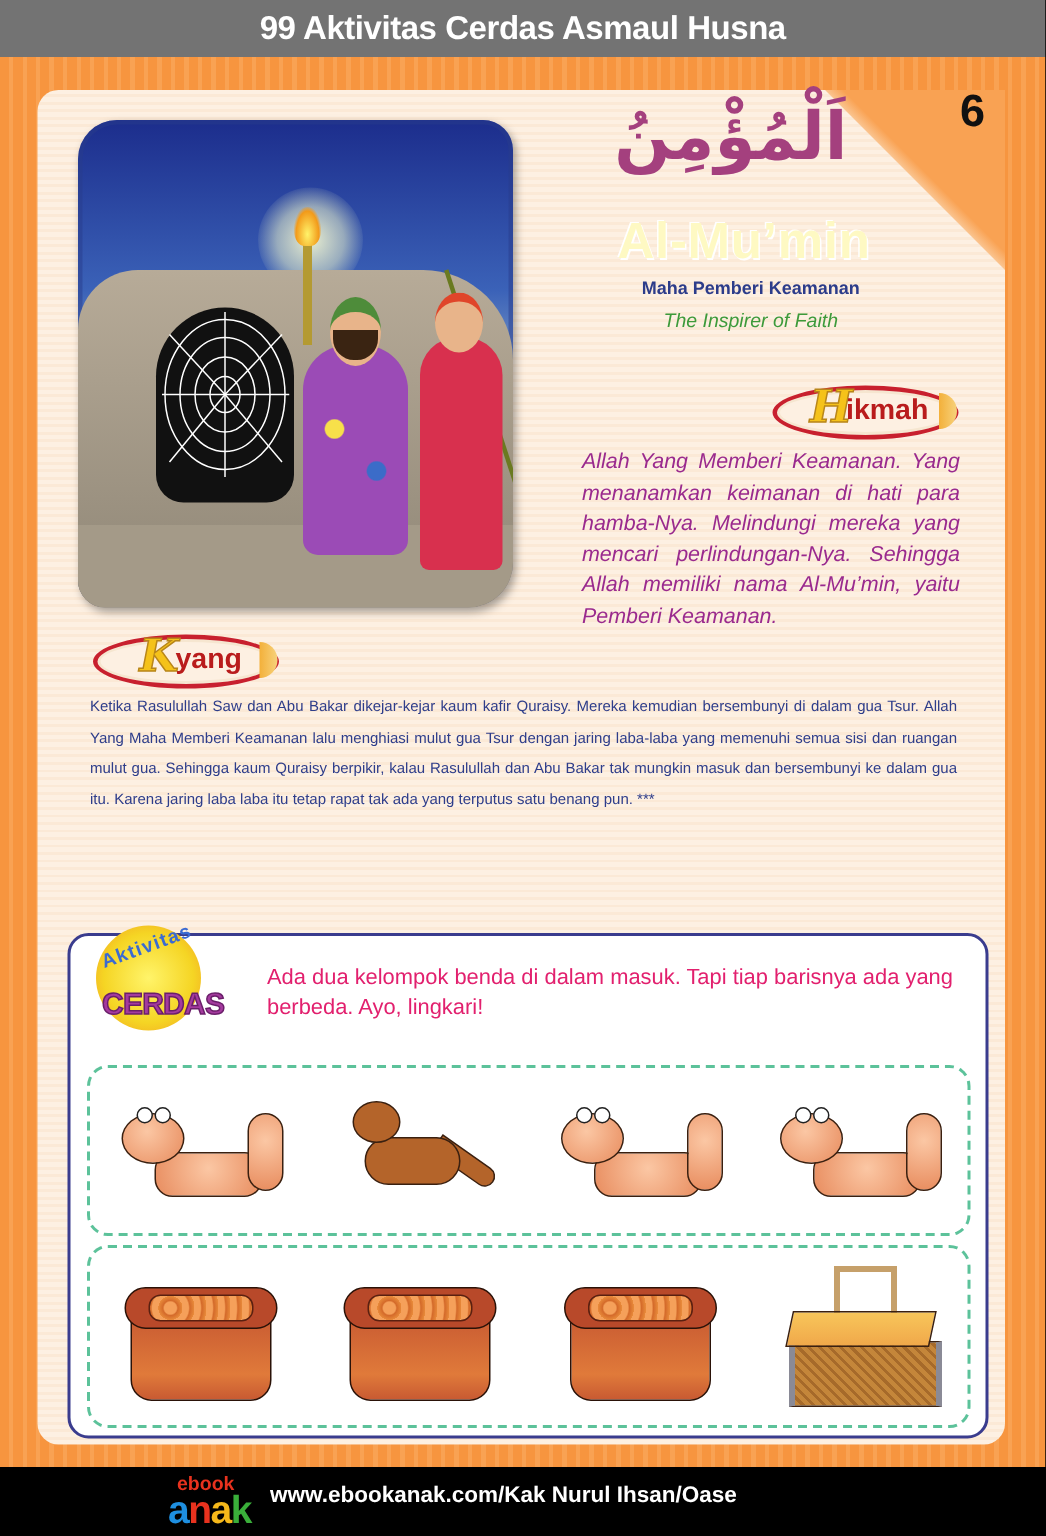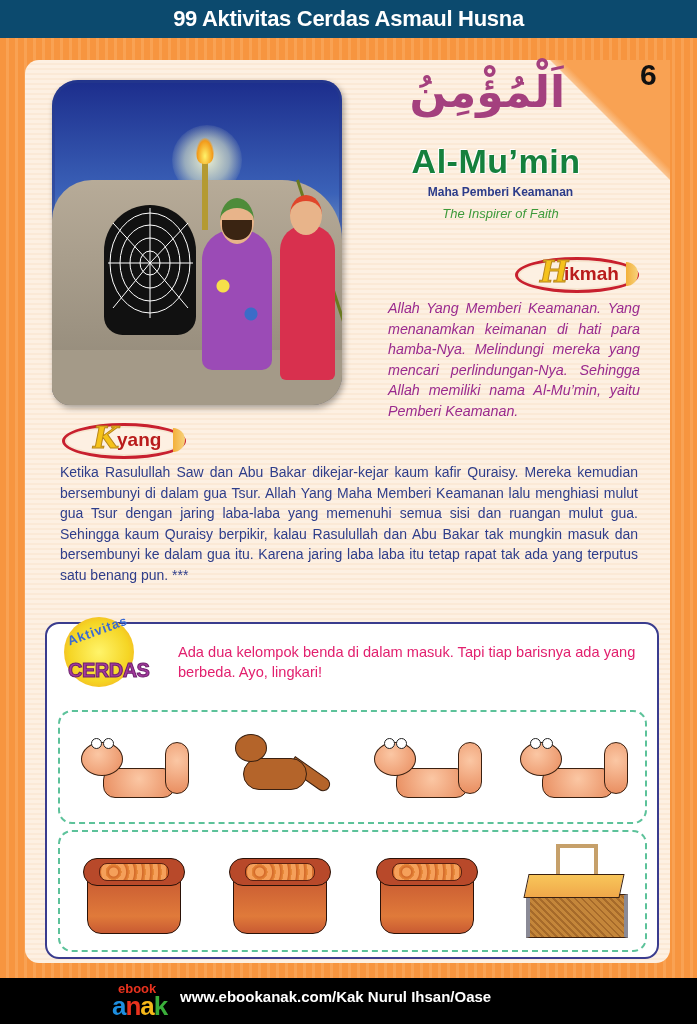--- a/index.html
+++ b/index.html
@@ -1,17 +1,17 @@
 <!DOCTYPE html>
 <html><head>
 <meta charset="utf-8">
 <style>
   html, body { margin:0; padding:0; }
   body { width:697px; height:1024px; position:relative; overflow:hidden; background:#000; font-family:"Liberation Sans", sans-serif; }
-  .topbar { position:absolute; left:0; top:0; width:697px; height:38px; background:#0c4a6e; color:#fff; text-align:center; font-weight:bold; font-size:22px; line-height:38px; letter-spacing:-0.3px; }
+  .topbar { position:absolute; left:0; top:0; width:697px; height:38px; background:#737373; color:#fff; text-align:center; font-weight:bold; font-size:22px; line-height:38px; letter-spacing:-0.3px; }
   .orange { position:absolute; left:0; top:38px; width:697px; height:940px;
     background: repeating-linear-gradient(90deg,#f7953f 0px,#f7953f 6px,#f9a253 6px,#f9a253 9px); }
   .page { position:absolute; left:25px; top:60px; width:645px; height:903px; border-radius:14px;
     background: repeating-linear-gradient(180deg,#fdf0e2 0px,#fdf0e2 3px,#fbe9d6 3px,#fbe9d6 5px); }
   .curl { position:absolute; right:0; top:0; width:120px; height:120px;
     background: linear-gradient(225deg,#f9a253 0%,#f9a253 45%,#fbd2a8 52%,#fde6cf 70%,rgba(253,240,226,0) 100%);
     clip-path:polygon(0 0,100% 0,100% 100%); }
   .pagenum { position:absolute; left:640px; top:58px; font-weight:bold; font-size:30px; color:#111; }
   .illustration { position:absolute; left:52px; top:80px; width:290px; height:325px; border-radius:26px 20px 30px 18px; overflow:hidden;
     box-shadow: inset 0 0 0 3px rgba(40,60,140,0.5), 2px 3px 6px rgba(0,0,0,0.35);
@@ -29,25 +29,25 @@
   .man2 { position:absolute; left:228px; top:145px; width:55px; height:155px; background:#d8304e; border-radius:25px 25px 6px 6px; }
   .man2 .head { position:absolute; left:10px; top:-30px; width:32px; height:34px; background:#e8b48a; border-radius:50%; border-top:6px solid #e0452a; }
   .spear { position:absolute; left:244px; top:100px; width:3px; height:190px; background:#6a7a20; transform:rotate(-18deg); transform-origin:top; }
   .badge { position:absolute; height:30px; border-radius:50%; border:3px solid #c8202e; background:#fdf0e2; box-shadow: inset 0 0 0 2px #f6e6d0; }
   .badge .cap { font-family:"DejaVu Serif", serif; font-style:italic; font-weight:bold; color:#f5c21a; -webkit-text-stroke:1px #b8861a; font-size:30px; position:absolute; top:-6px; }
   .badge .rest { color:#b91c1c; font-weight:bold; font-size:19px; position:absolute; top:3px; }
   .badge .tail { position:absolute; right:-2px; top:2px; width:12px; height:24px; background:linear-gradient(90deg,#f3b03a,#f7d27c); border-radius:0 12px 12px 0; }
   .hikmah { left:515px; top:257px; width:118px; }
   .kisah { left:62px; top:423px; width:118px; }
   .arabic { position:absolute; left:455px; top:66px; width:110px; text-align:center; font-family:"DejaVu Sans", sans-serif; font-size:44px; color:#a4407e; font-weight:bold; direction:rtl; }
-  .name-title { position:absolute; left:390px; top:142px; width:212px; text-align:center; font-size:34px; font-weight:bold; color:#15803d; letter-spacing:0.5px; text-shadow:1px 1px 0 #fff,-1px -1px 0 #fff; }
+  .name-title { position:absolute; left:390px; top:142px; width:212px; text-align:center; font-size:34px; font-weight:bold; color:#fef9c3; letter-spacing:0.5px; text-shadow:1px 1px 0 #fff,-1px -1px 0 #fff; }
   .name-sub { position:absolute; left:393px; top:185px; width:215px; text-align:center; font-size:12px; font-weight:bold; color:#2c3c8a; }
   .name-en { position:absolute; left:393px; top:206px; width:215px; text-align:center; font-size:13px; font-style:italic; color:#3d9a3a; }
   .hikmah-text { position:absolute; left:388px; top:298px; width:252px; font-size:14.3px; line-height:20.5px; color:#9a2a8e; text-align:justify;font-style:italic; }
-  .kisah-text { position:absolute; left:60px; top:462px; width:578px; font-size:14px; line-height:20.5px; color:#2e3d8a; text-align:justify; }
+  .kisah-text { position:absolute; left:60px; top:462px; width:578px; font-size:10px; line-height:20.5px; color:#2e3d8a; text-align:justify; }
   .activity { position:absolute; left:45px; top:622px; width:610px; height:333px; border:2px solid #3a3c8e; border-radius:14px; background:#fff; }
   .cerdas-logo { position:absolute; left:58px; top:613px; width:95px; height:80px; }
   .cerdas-logo .sun { position:absolute; left:6px; top:4px; width:70px; height:70px; border-radius:50%; background:radial-gradient(circle,#fff46a 0%,#f5d524 60%,#f29a22 100%); }
   .cerdas-logo .top { position:absolute; left:8px; top:10px; font-size:13px; font-weight:bold; color:#3a6ad2; transform:rotate(-20deg); letter-spacing:1px; }
   .cerdas-logo .bot { position:absolute; left:10px; top:46px; font-size:20px; font-weight:bold; color:#a43a9e; -webkit-text-stroke:1px #6a1e6a; letter-spacing:-0.5px; }
   .activity-text { position:absolute; left:178px; top:642px; width:465px; font-size:14.6px; line-height:20px; color:#e2206e; }
   .row { position:absolute; left:58px; width:585px; border:2px dashed #5cc29a; border-radius:14px; background:#fff; display:flex; justify-content:space-around; align-items:center; }
   .row1 { top:710px; height:110px; }
   .row2 { top:830px; height:118px; }
   .item { width:120px; height:95px; position:relative; }

